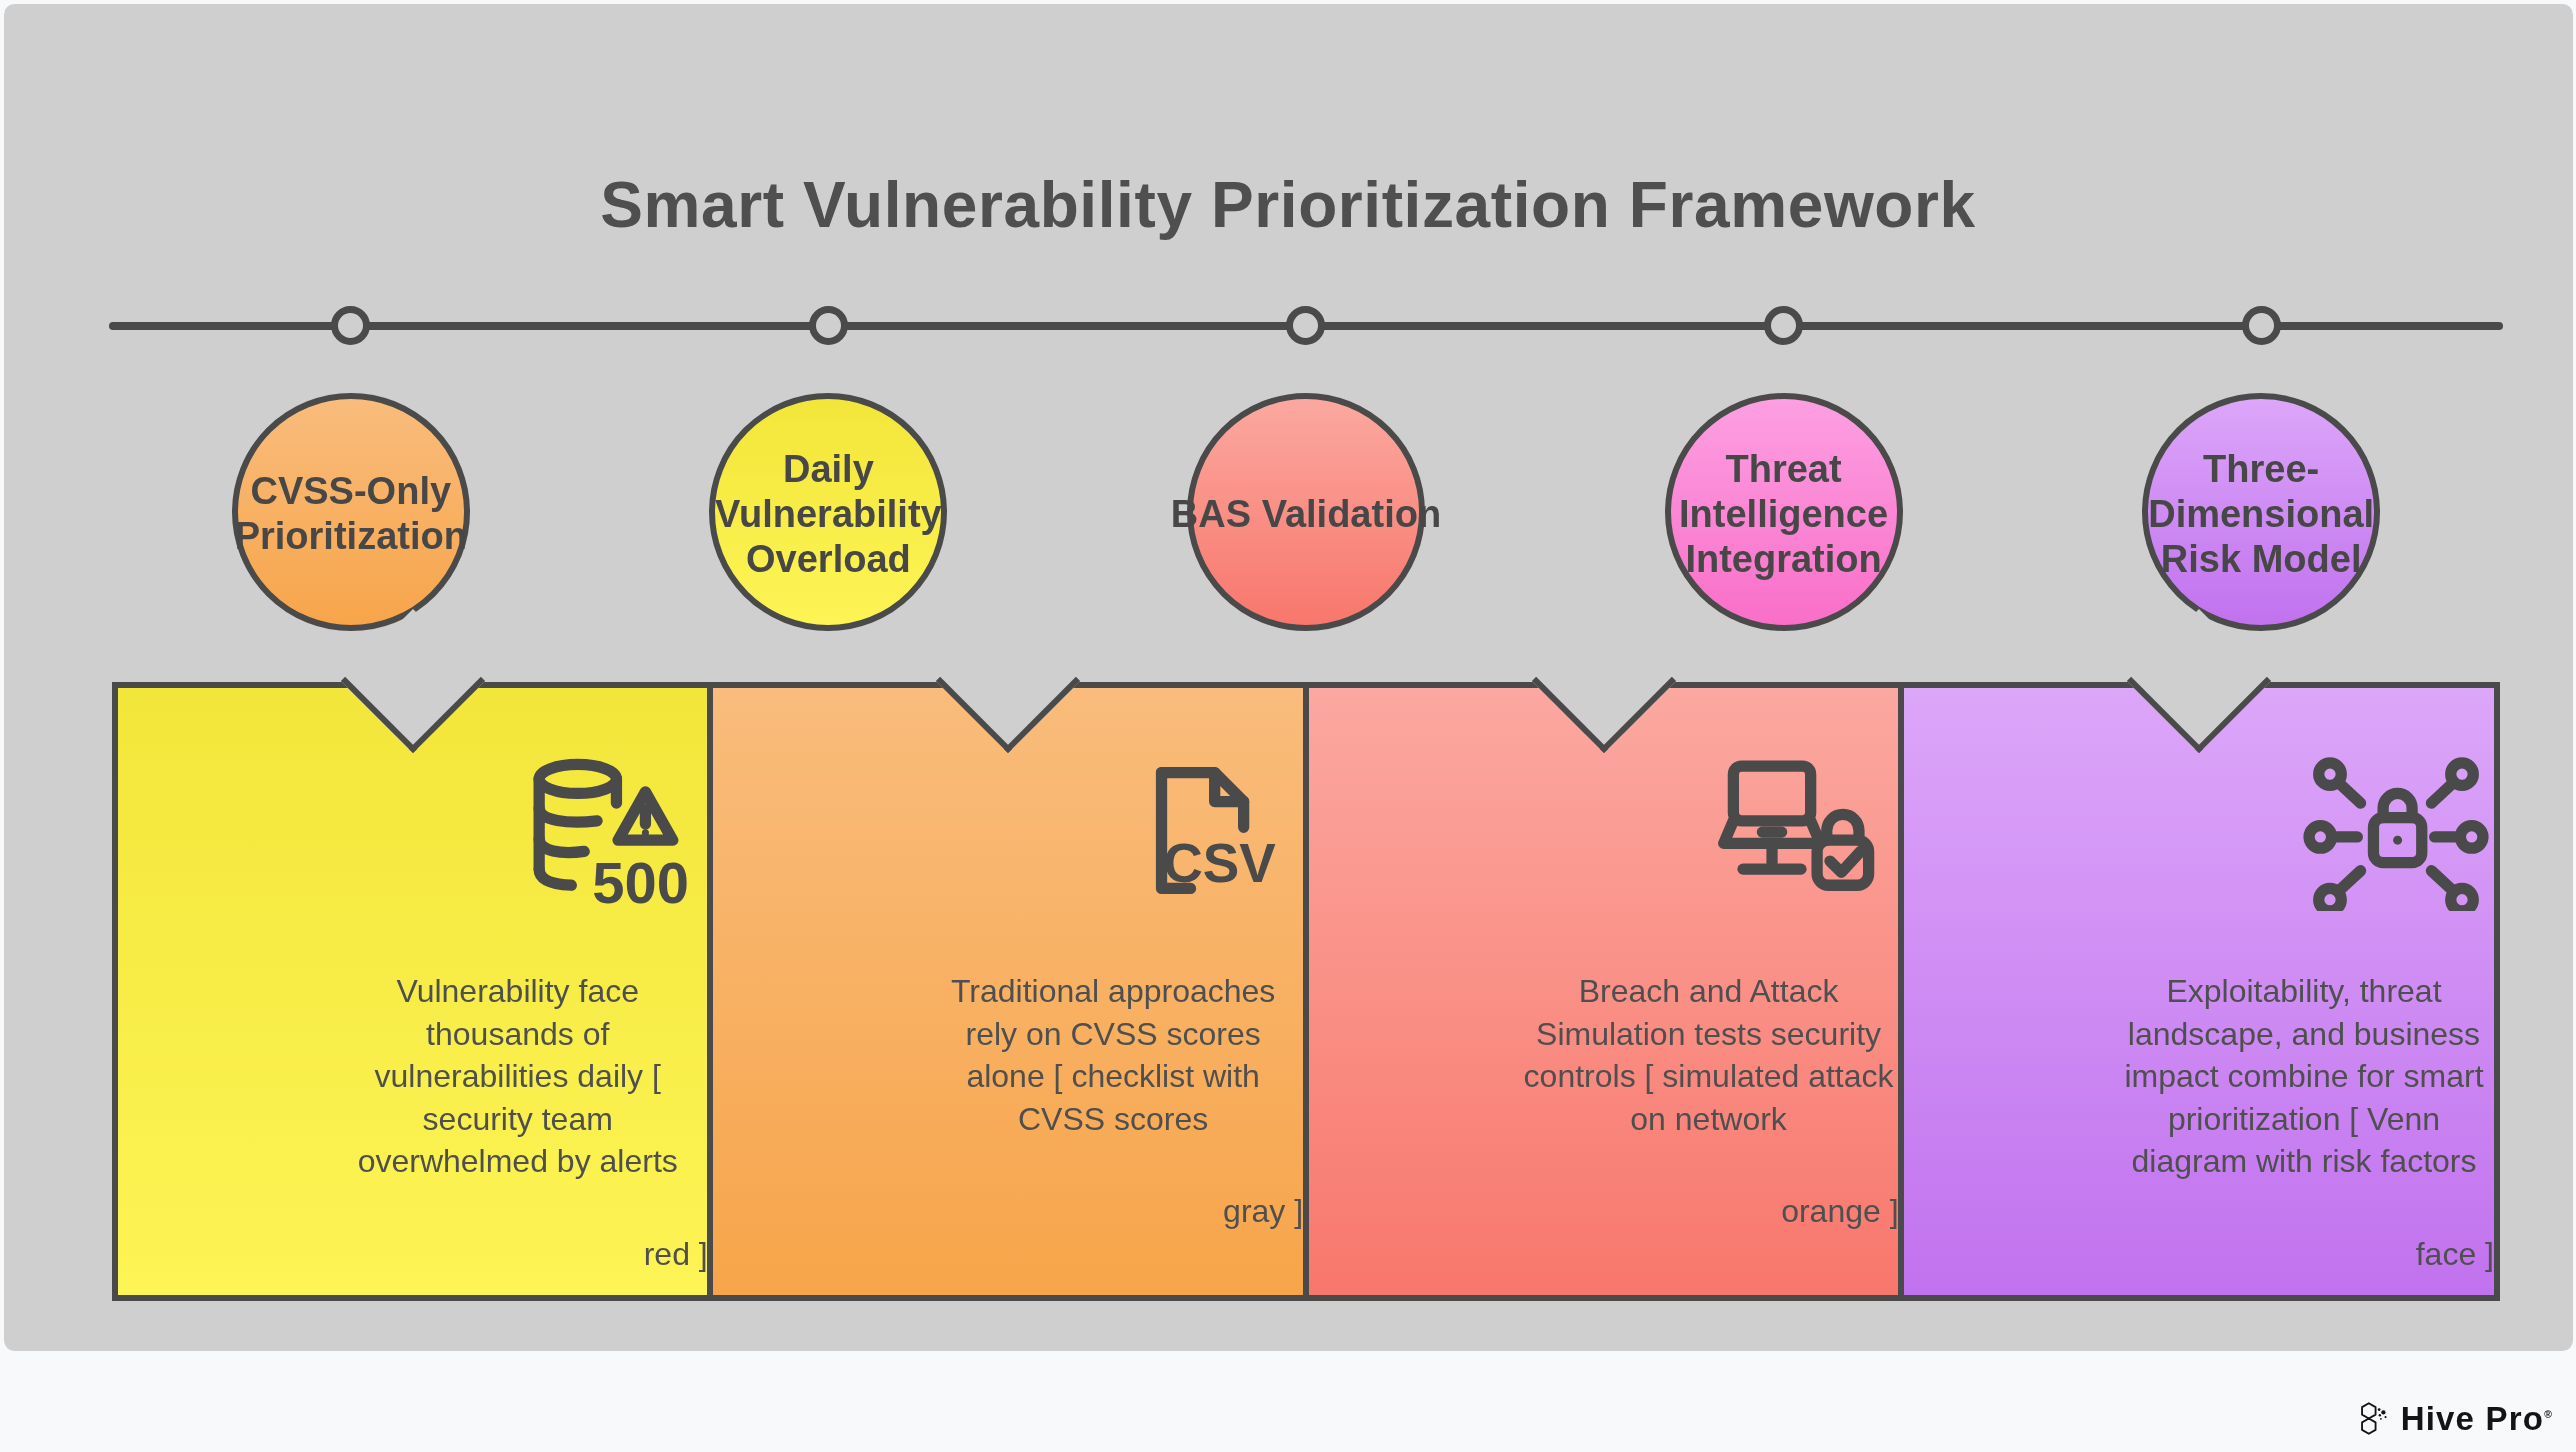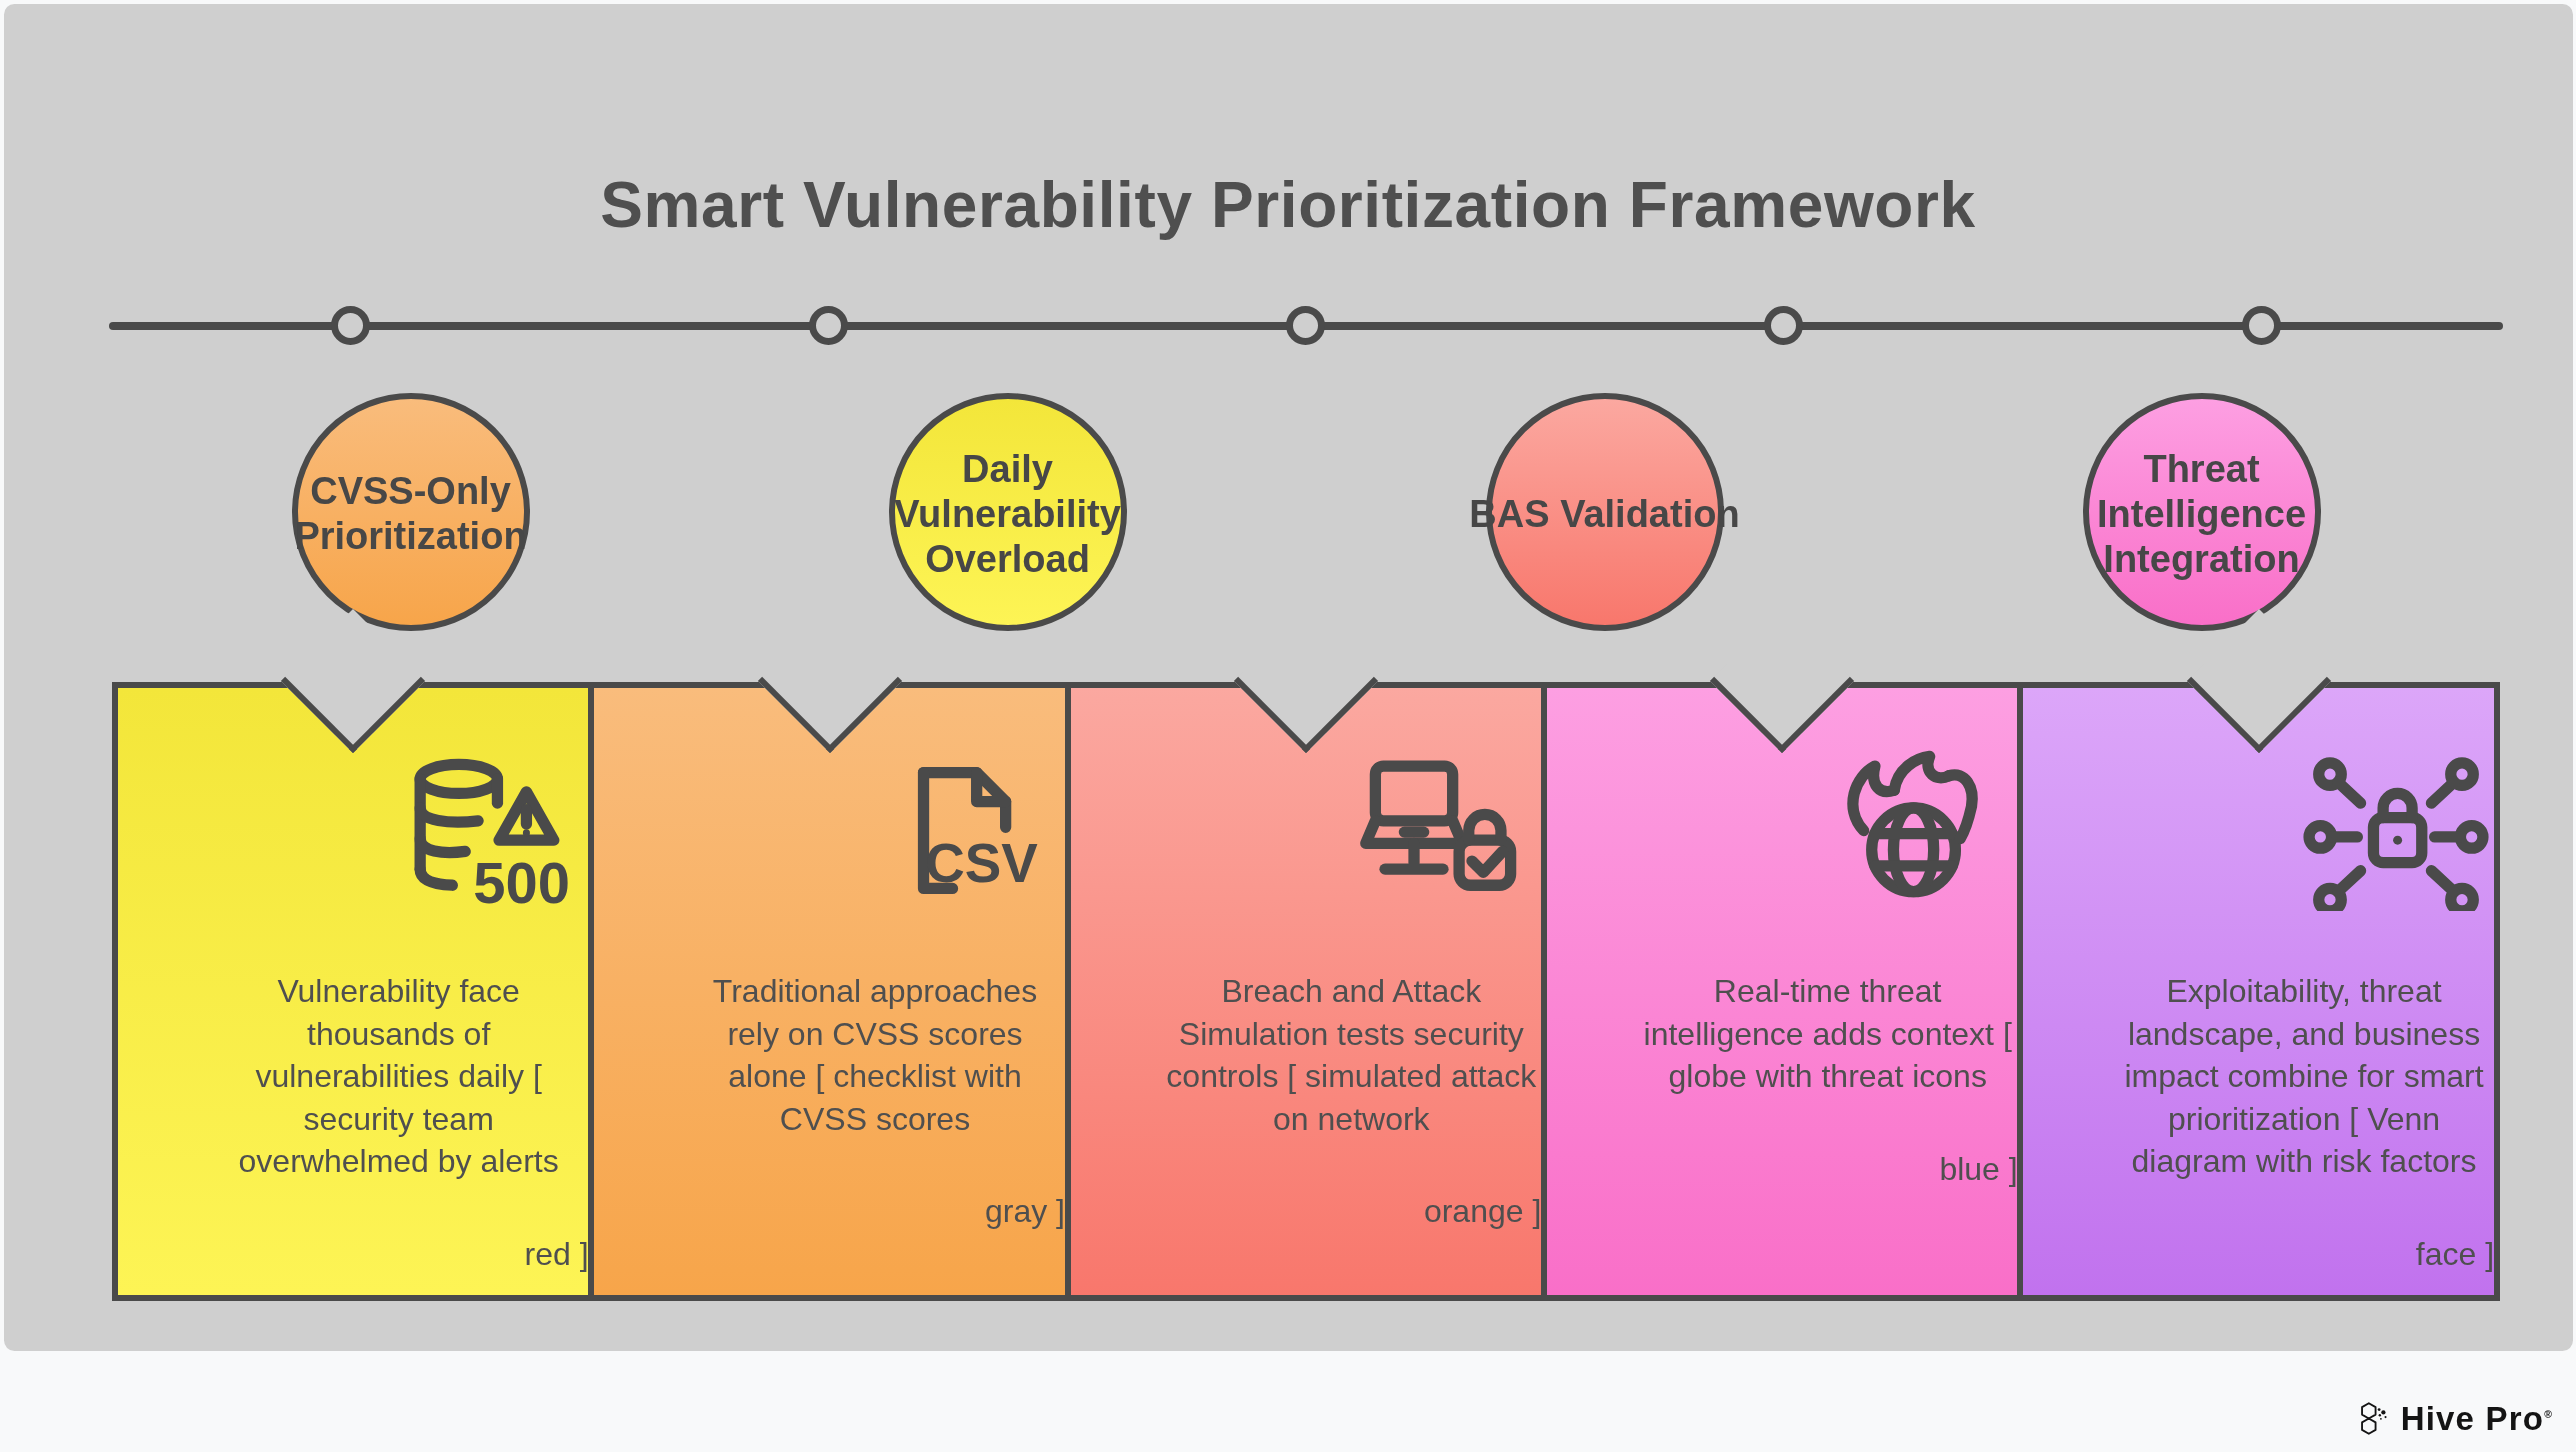--- a/index.html
+++ b/index.html
@@ -114,20 +114,24 @@
     <div class="circle-label">Daily Vulnerability Overload</div>
   </div>
   <div class="col">
     <div class="step-circle" style="background-image: linear-gradient(rgb(251, 168, 160), rgb(248, 119, 108));"></div>
     <div class="circle-label">BAS Validation</div>
   </div>
   <div class="col">
     <div class="step-circle" style="background-image: linear-gradient(rgb(253, 159, 226), rgb(249, 111, 200));"></div>
     <div class="circle-label">Threat Intelligence Integration</div>
   </div>
+  <div class="col">
+    <div class="step-circle" style="background-image: linear-gradient(rgb(220, 166, 249), rgb(193, 114, 238));"></div>
+    <div class="circle-label">Three-Dimensional Risk Model</div>
+  </div>
 </div>
 
 <div class="row cards-row">
 
   <div class="card" style="background-image: linear-gradient(rgb(243, 230, 58), rgb(253, 244, 85));">
     <div class="notch"></div>
     <div class="card-icon">
       <svg viewBox="0 0 120 100">
         <ellipse class="icon-stroke" cx="40" cy="18" rx="24" ry="9"></ellipse>
         <path class="icon-stroke" d="M16,18 V74"></path>
@@ -170,36 +174,20 @@
         <path class="icon-stroke" d="M24,74 H60"></path>
         <rect class="icon-stroke" x="70" y="56" width="32" height="28" rx="7"></rect>
         <path class="icon-stroke" d="M76,56 V50 a10,10 0 0 1 20,0 V56"></path>
         <path class="icon-stroke" d="M78,69 l7,7 l12,-13"></path>
       </svg>
     </div>
     <div class="card-desc">Breach and Attack Simulation tests security controls [ simulated attack on network</div>
     <div class="card-tag">orange ]</div>
   </div>
 
-  <div class="card" style="background-image: linear-gradient(rgb(253, 159, 226), rgb(249, 111, 200));">
-    <div class="notch"></div>
-    <div class="card-icon">
-      <svg viewBox="0 0 120 100">
-        <circle class="icon-stroke" cx="56" cy="62" r="26"></circle>
-        <ellipse class="icon-stroke" cx="56" cy="62" rx="12.5" ry="26"></ellipse>
-        <path class="icon-stroke" d="M32,52 H80"></path>
-        <path class="icon-stroke" d="M32,72 H80"></path>
-        <path class="icon-stroke" d="M25,50 C12,36 20,16 32,10 C29,22 35,28 44,25"></path>
-        <path class="icon-stroke" d="M44,25 C46,11 58,5 66,4 C62,14 70,20 78,16"></path>
-        <path class="icon-stroke" d="M78,16 C88,13 94,23 92,35 C90,44 88,50 85,55"></path>
-      </svg>
-    </div>
-    <div class="card-desc">Real-time threat intelligence adds context [ globe with threat icons</div>
-    <div class="card-tag">blue ]</div>
-  </div>
 
   <div class="card" style="background-image: linear-gradient(rgb(220, 166, 249), rgb(193, 114, 238));">
     <div class="notch"></div>
     <div class="card-icon">
       <svg viewBox="0 0 120 100">
         <rect class="icon-stroke" x="46" y="42" width="30" height="28" rx="6"></rect>
         <path class="icon-stroke" d="M52,42 v-6 a9,9 0 0 1 18,0 v6"></path>
         <circle class="icon-fill" cx="61" cy="56" r="2.8"></circle>
         <circle class="icon-stroke" cx="19" cy="15" r="7"></circle>
         <circle class="icon-stroke" cx="101" cy="15" r="7"></circle>

